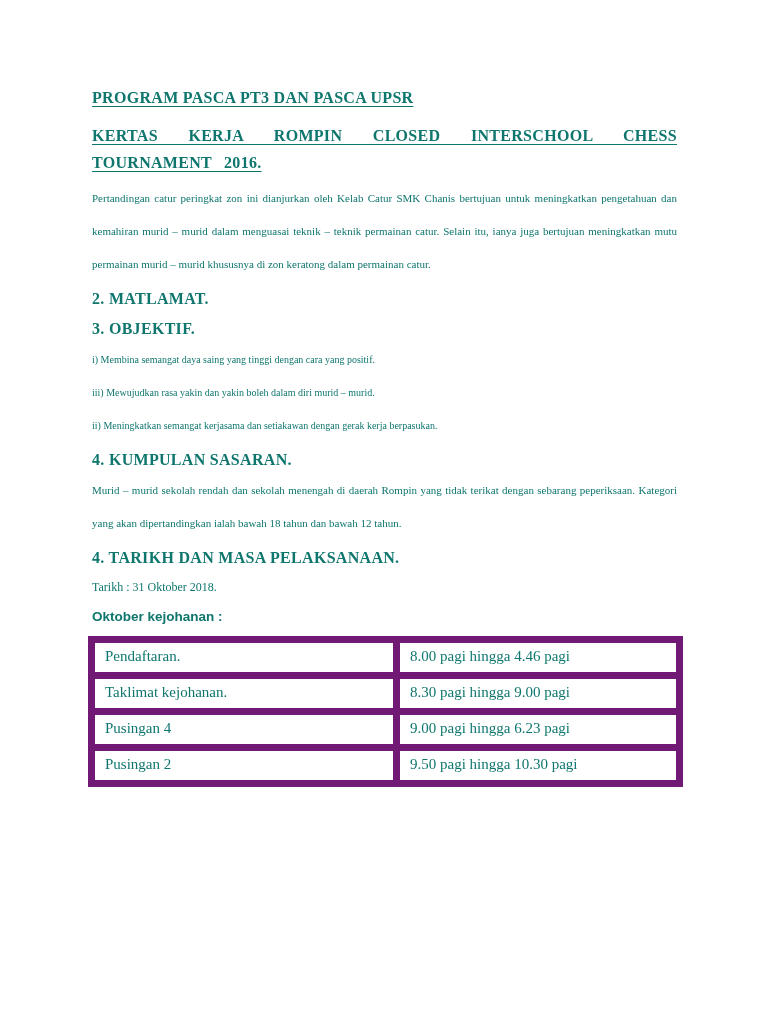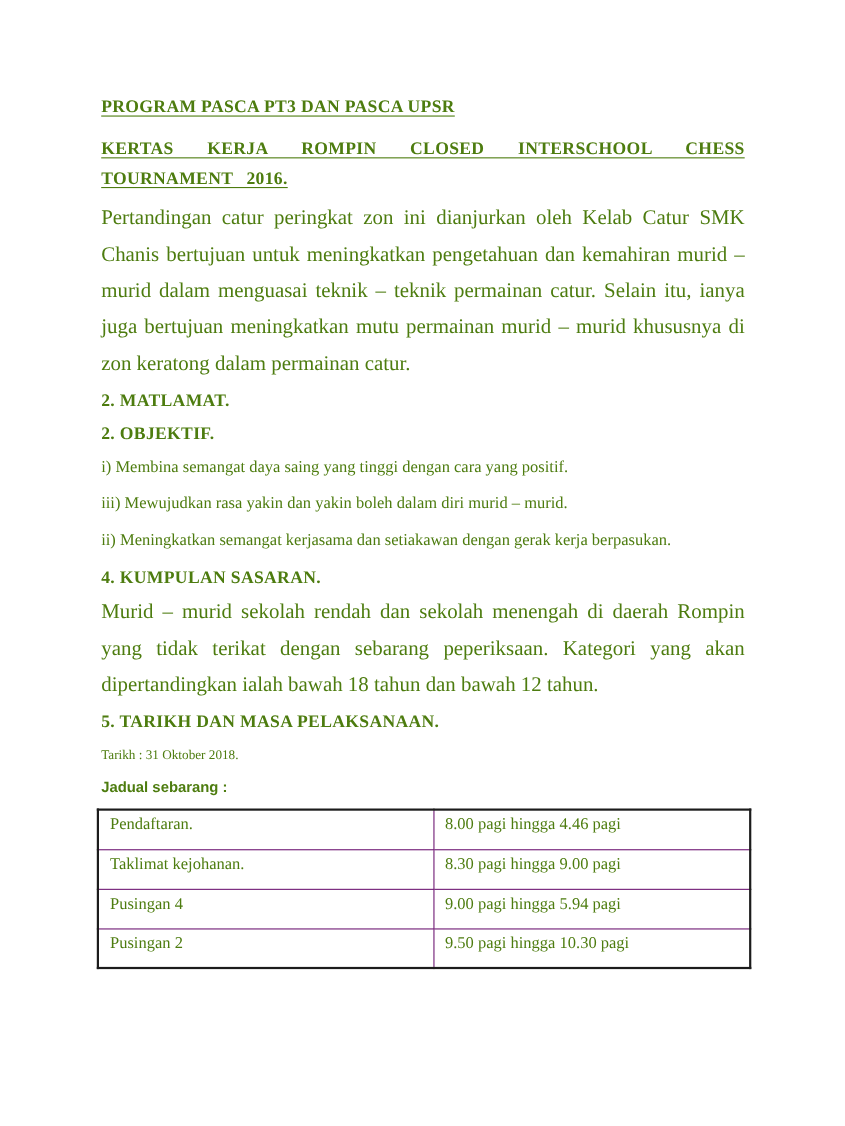--- a/index.html
+++ b/index.html
@@ -13,21 +13,21 @@
     height: 1024px;
     background: #ffffff;
     overflow: hidden;
   }
   .content {
     box-sizing: border-box;
     width: 768px;
     height: 823px;
     padding: 86px 91px 0 92px;
     font-family: "Liberation Serif", serif;
-    color: #4d7c0f;
+    color: #0f766e;
   }
   .doc-title {
     font-weight: bold;
     font-size: 16px;
     letter-spacing: 0.3px;
     text-decoration: underline;
     text-underline-offset: 3px;
   }
   .doc-title.first {
     line-height: 24px;
@@ -40,27 +40,27 @@
     word-spacing: 8px;
   }
   .sec-heading {
     font-weight: bold;
     font-size: 16px;
     line-height: 24px;
     letter-spacing: 0.3px;
     margin: 6px 0 2px 0;
   }
   .sec-body {
-    font-size: 19px;
+    font-size: 11px;
     line-height: 33px;
     text-align: justify;
     margin: 0;
   }
   .sec-item {
-    font-size: 15px;
+    font-size: 10px;
     line-height: 33px;
     margin: 0;
   }
   .tarikh-line {
     font-size: 12px;
     line-height: 30px;
     margin: 0;
   }
   .jadual-label {
     font-family: "Liberation Sans", sans-serif;
@@ -69,21 +69,21 @@
     line-height: 18px;
     margin: 6px 0 0 0;
   }
   table.schedule {
     border-collapse: collapse;
     width: 595px;
     margin: 10px 0 0 -4px;
     border: 2px solid #1c1c1c;
   }
   table.schedule td {
-    border: 1px solid #701a75;
+    border: 7px solid #701a75;
     font-family: "Liberation Serif", serif;
     font-size: 15px;
     line-height: 19px;
     vertical-align: top;
     box-sizing: border-box;
     height: 36px;
     padding: 4px 10px;
   }
   table.schedule td.col-activity { width: 305px; }
 </style>
@@ -99,51 +99,51 @@
 
     <section>
       <p class="sec-body">Pertandingan catur peringkat zon ini dianjurkan oleh Kelab Catur SMK Chanis bertujuan untuk meningkatkan pengetahuan dan kemahiran murid – murid dalam menguasai teknik – teknik permainan catur. Selain itu, ianya juga bertujuan meningkatkan mutu permainan murid – murid khususnya di zon keratong dalam permainan catur.</p>
     </section>
 
     <section>
       <h2 class="sec-heading">2. MATLAMAT.</h2>
     </section>
 
     <section>
-      <h2 class="sec-heading">2. OBJEKTIF.</h2>
+      <h2 class="sec-heading">3. OBJEKTIF.</h2>
       <p class="sec-item">i) Membina semangat daya saing yang tinggi dengan cara yang positif.</p>
       <p class="sec-item">iii) Mewujudkan rasa yakin dan yakin boleh dalam diri murid – murid.</p>
       <p class="sec-item">ii) Meningkatkan semangat kerjasama dan setiakawan dengan gerak kerja berpasukan.</p>
     </section>
 
     <section>
       <h2 class="sec-heading">4. KUMPULAN SASARAN.</h2>
       <p class="sec-body">Murid – murid sekolah rendah dan sekolah menengah  di daerah Rompin yang tidak terikat dengan sebarang peperiksaan. Kategori yang akan dipertandingkan ialah bawah 18 tahun dan bawah 12 tahun.</p>
     </section>
 
     <section>
-      <h2 class="sec-heading">5. TARIKH DAN MASA PELAKSANAAN.</h2>
+      <h2 class="sec-heading">4. TARIKH DAN MASA PELAKSANAAN.</h2>
       <p class="tarikh-line">Tarikh : 31 Oktober 2018.</p>
     </section>
 
-    <div class="jadual-label">Jadual sebarang :</div>
+    <div class="jadual-label">Oktober kejohanan :</div>
 
     <table class="schedule">
       <tbody>
         <tr>
           <td class="col-activity">Pendaftaran.</td>
           <td class="col-time">8.00 pagi hingga 4.46 pagi</td>
         </tr>
         <tr>
           <td class="col-activity">Taklimat kejohanan.</td>
           <td class="col-time">8.30 pagi hingga 9.00 pagi</td>
         </tr>
         <tr>
           <td class="col-activity">Pusingan 4</td>
-          <td class="col-time">9.00 pagi hingga 5.94 pagi</td>
+          <td class="col-time">9.00 pagi hingga 6.23 pagi</td>
         </tr>
         <tr>
           <td class="col-activity">Pusingan 2</td>
           <td class="col-time">9.50 pagi hingga 10.30 pagi</td>
         </tr>
       </tbody>
     </table>
 
   </div>
 </div>

